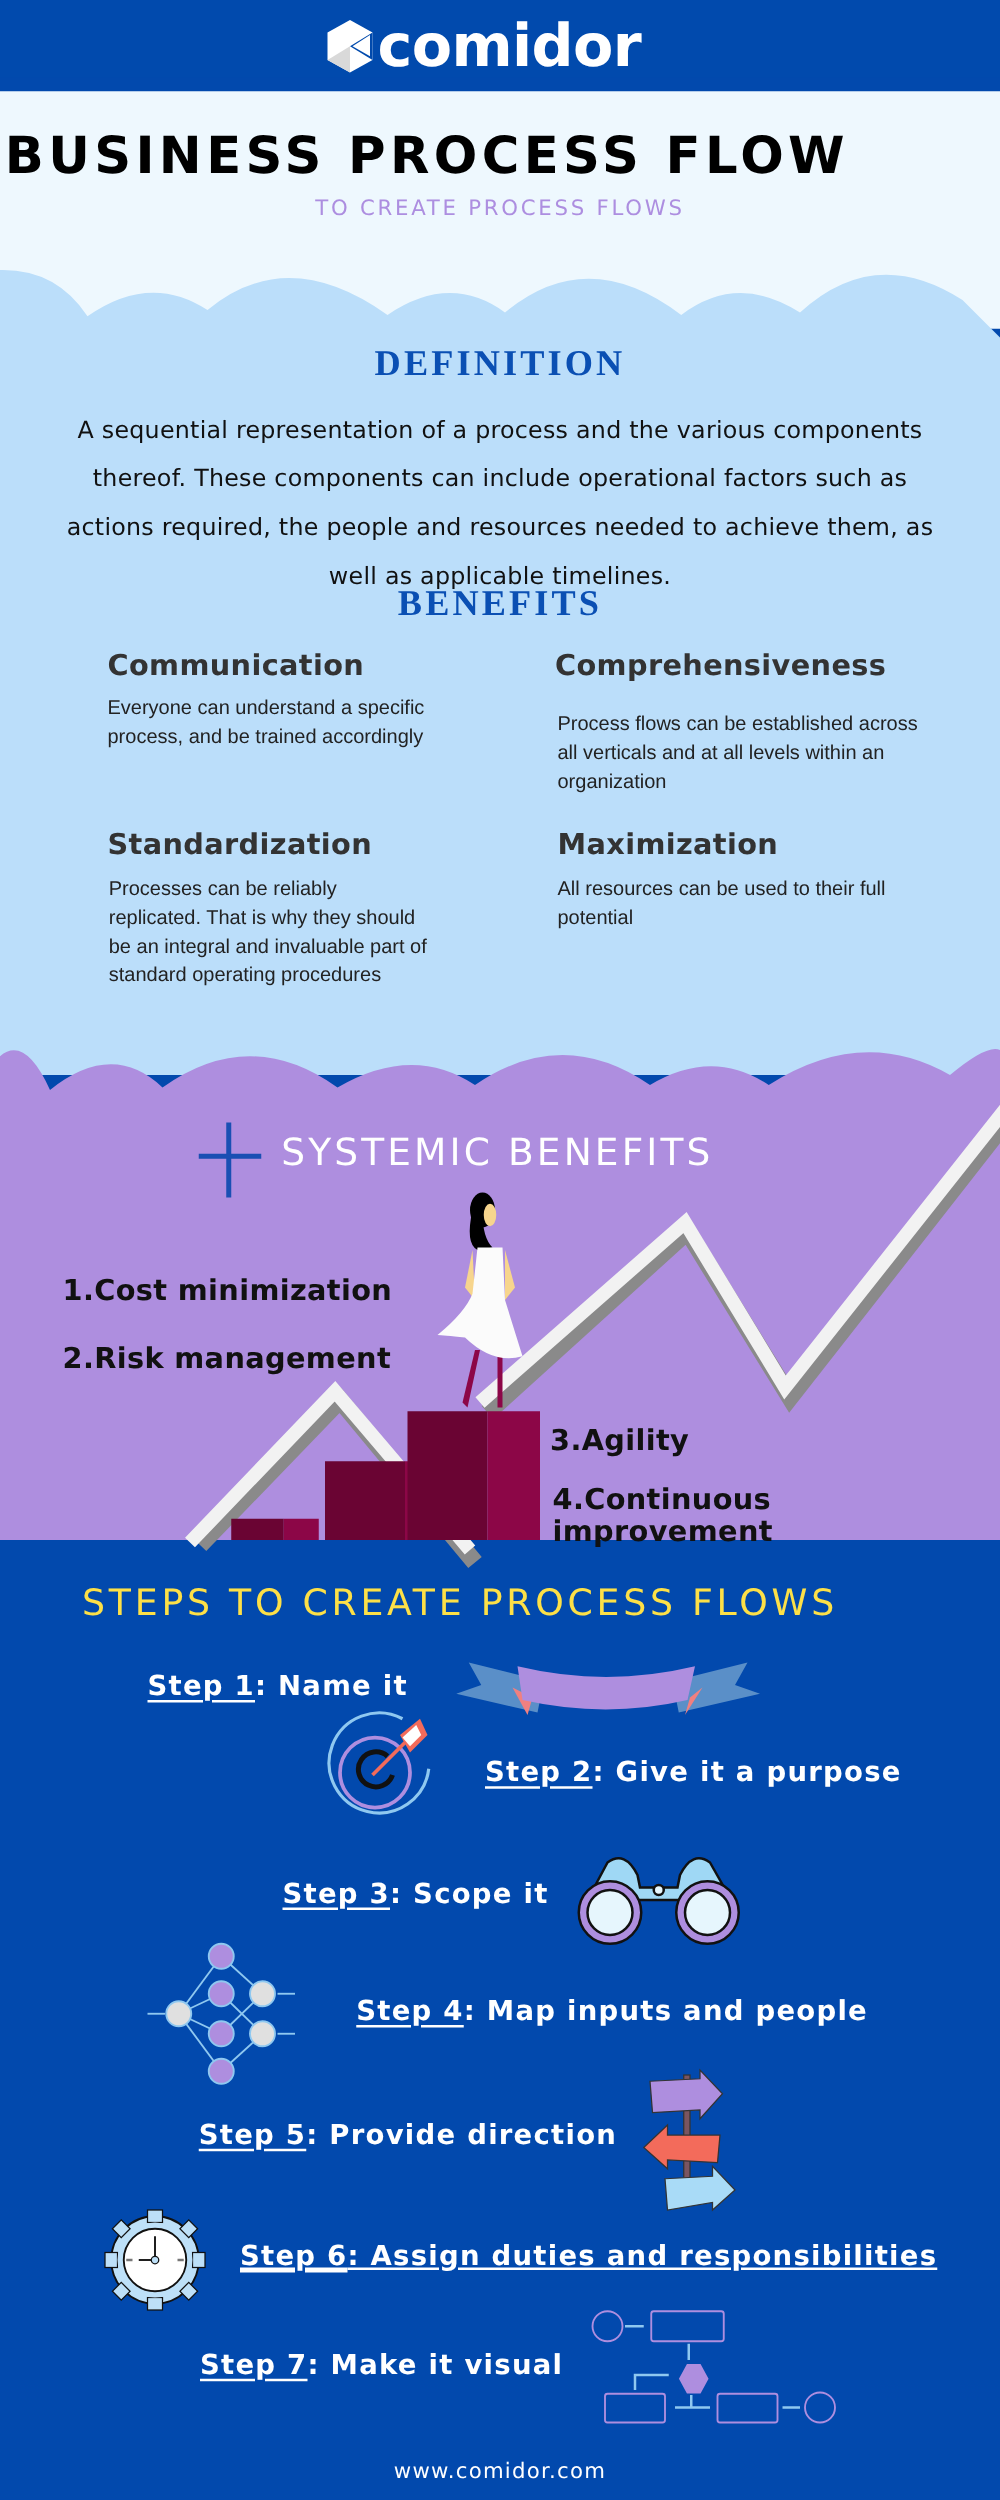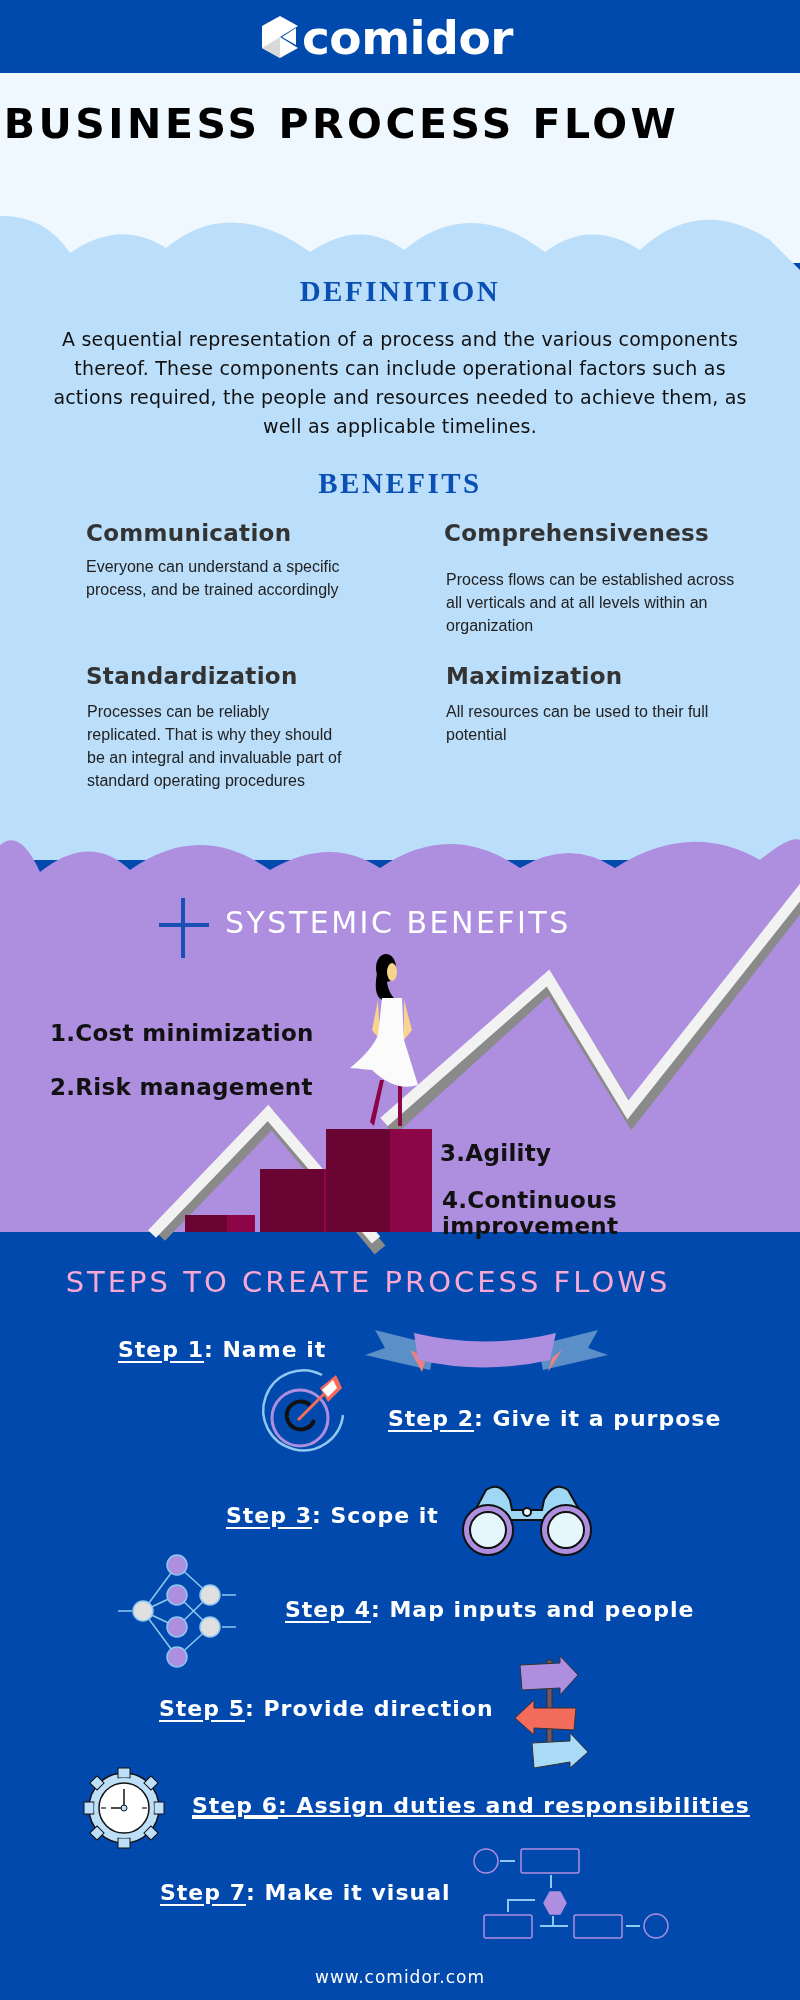--- a/index.html
+++ b/index.html
@@ -11,29 +11,29 @@
   .logo svg { width: 40px; height: 46px; }
   .logo-text { color: #fff; font-family: "DejaVu Sans", sans-serif; font-weight: bold; font-size: 47px; letter-spacing: -0.5px; margin-left: 2px; line-height: 1; }
 
   .hero { position: absolute; left: 0; top: 73px; width: 800px; height: 190px; background: #eef8fe; }
   .main-title { position: absolute; left: 0; top: 100px; width: 683px; text-align: center; font-family: "DejaVu Sans", sans-serif; font-weight: bold; font-size: 41px; letter-spacing: 3.5px; color: #000; }
   .subtitle { position: absolute; left: 0; top: 154px; width: 800px; text-align: center; color: #ad8ee0; font-size: 17px; letter-spacing: 2.2px; line-height: 26px; font-family: "DejaVu Sans", sans-serif; }
 
   .svg-layer { position: absolute; left: 0; top: 0; }
 
   .sec-heading { position: absolute; left: 0; width: 800px; text-align: center; font-weight: bold; font-size: 29px; letter-spacing: 2.5px; color: #0a4fb3; font-family: Liberation Serif, serif; }
-  .definition-text { position: absolute; left: 40px; top: 325px; width: 720px; text-align: center; font-size: 19px; line-height: 29px; color: #111; font-family: "DejaVu Sans", sans-serif; letter-spacing: 0.2px; }
+  .definition-text { position: absolute; left: 40px; top: 325px; width: 720px; text-align: center; font-size: 19px; line-height: 39px; color: #111; font-family: "DejaVu Sans", sans-serif; letter-spacing: 0.2px; }
 
   .benefit-title { position: absolute; font-size: 23px; font-weight: bold; color: #333; font-family: "DejaVu Sans", sans-serif; letter-spacing: 0.3px; }
   .benefit-desc { position: absolute; font-size: 16px; line-height: 23px; color: #222; font-family: "Liberation Sans", sans-serif; width: 290px; }
 
   .systemic-heading { position: absolute; left: 225px; top: 905px; font-size: 30px; color: #fff; letter-spacing: 2.5px; font-family: "DejaVu Sans", sans-serif; }
   .sys-item { position: absolute; font-size: 23px; color: #111; font-family: "DejaVu Sans", sans-serif; font-weight: bold; letter-spacing: 0.3px; }
 
-  .steps-heading { position: absolute; left: 0; top: 1265px; width: 736px; text-align: center; color: #f9a8d4; font-size: 29px; letter-spacing: 3px; font-family: "DejaVu Sans", sans-serif; }
+  .steps-heading { position: absolute; left: 0; top: 1265px; width: 736px; text-align: center; color: #fde047; font-size: 29px; letter-spacing: 3px; font-family: "DejaVu Sans", sans-serif; }
   .step { position: absolute; color: #fff; font-size: 22px; font-weight: bold; font-family: "DejaVu Sans", sans-serif; letter-spacing: 1px; white-space: nowrap; }
   .step .label { text-decoration: underline; text-underline-offset: 4px; text-decoration-thickness: 2px; }
   .footer { position: absolute; left: 0; top: 1967px; width: 800px; text-align: center; color: #fff; font-size: 17px; letter-spacing: 1px; font-family: "DejaVu Sans", sans-serif; }
 </style>
 </head>
 <body>
 
 <div class="header">
   <div class="logo">
     <svg viewBox="0 0 40 46">
@@ -172,20 +172,21 @@
       <polyline points="508,1912 508,1900 535,1900"></polyline>
       <line x1="540" y1="1926" x2="568" y2="1926"></line>
       <line x1="553" y1="1916" x2="553" y2="1926"></line>
       <line x1="626" y1="1926" x2="640" y2="1926"></line>
     </g>
   </g>
 </svg>
 
 <div class="main-title">BUSINESS PROCESS FLOW</div>
 <div class="subtitle">
+  <div>TO CREATE PROCESS FLOWS</div>
 </div>
 
 <div class="sec-heading" style="top:275px;">DEFINITION</div>
 <div class="definition-text">A sequential representation of a process and the various components thereof. These components can include operational factors such as actions required, the people and resources needed to achieve them, as well as applicable timelines.</div>
 
 <div class="sec-heading" style="top:467px;">BENEFITS</div>
 
 <div class="benefit-title" style="left:86px; top:520px;">Communication</div>
 <div class="benefit-desc" style="left:86px; top:555px;">Everyone can understand a specific process, and be trained accordingly</div>
 

